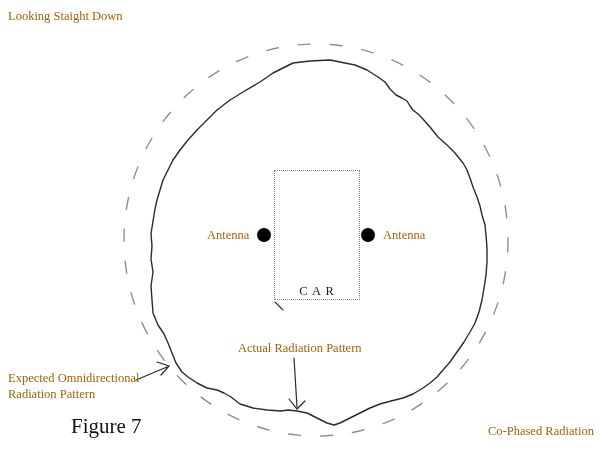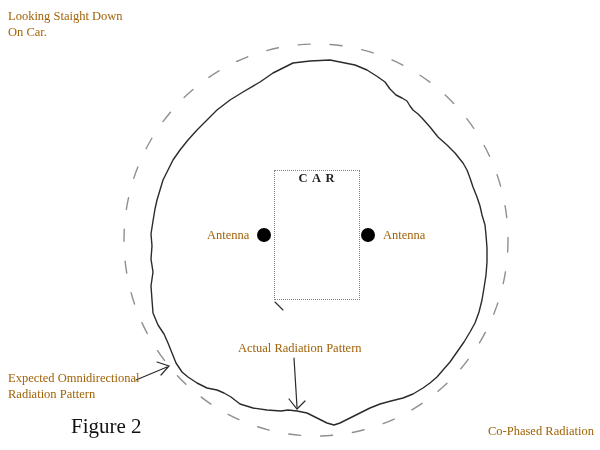--- a/index.html
+++ b/index.html
@@ -18,21 +18,21 @@
     line-height:16px;
     white-space:nowrap;
     color:#a16207;
   }
   .car-box{
     position:absolute;
     left:274px;top:170px;
     width:86px;height:130px;
     box-sizing:border-box;
     border:1px dotted #808080;
-    display:flex;align-items:flex-start;justify-content:center;font-weight:bold;
+    display:flex;align-items:flex-end;justify-content:center;
   }
   .car-label{
     font-size:12.5px;
     letter-spacing:1px;
     color:#222222;
   }
   .figure-caption{
     position:absolute;
     font-size:21px;
     white-space:nowrap;
@@ -59,30 +59,29 @@
     <circle cx="264" cy="235" r="7" fill="#000000"></circle>
     <circle cx="368" cy="235" r="7" fill="#000000"></circle>
   </svg>
 
   <div class="car-box">
     <div class="car-label">C A R</div>
   </div>
 
   <div class="txt" style="left:8px;top:8px">
     <div>Looking Staight Down</div>
-    <div>On Car.</div>
   </div>
 
   <div class="txt" style="left:207px;top:227px">Antenna</div>
   <div class="txt" style="left:383px;top:227px">Antenna</div>
 
   <div class="txt" style="left:8px;top:370px">
     <div>Expected Omnidirectional</div>
     <div>Radiation Pattern</div>
   </div>
 
   <div class="txt" style="left:238px;top:340px">Actual Radiation Pattern</div>
 
-  <div class="figure-caption" style="left:71px;top:414px">Figure 2</div>
+  <div class="figure-caption" style="left:71px;top:414px">Figure 7</div>
 
   <div class="txt" style="left:488px;top:423px">Co-Phased Radiation</div>
 
 </div>
 
 </body></html>

